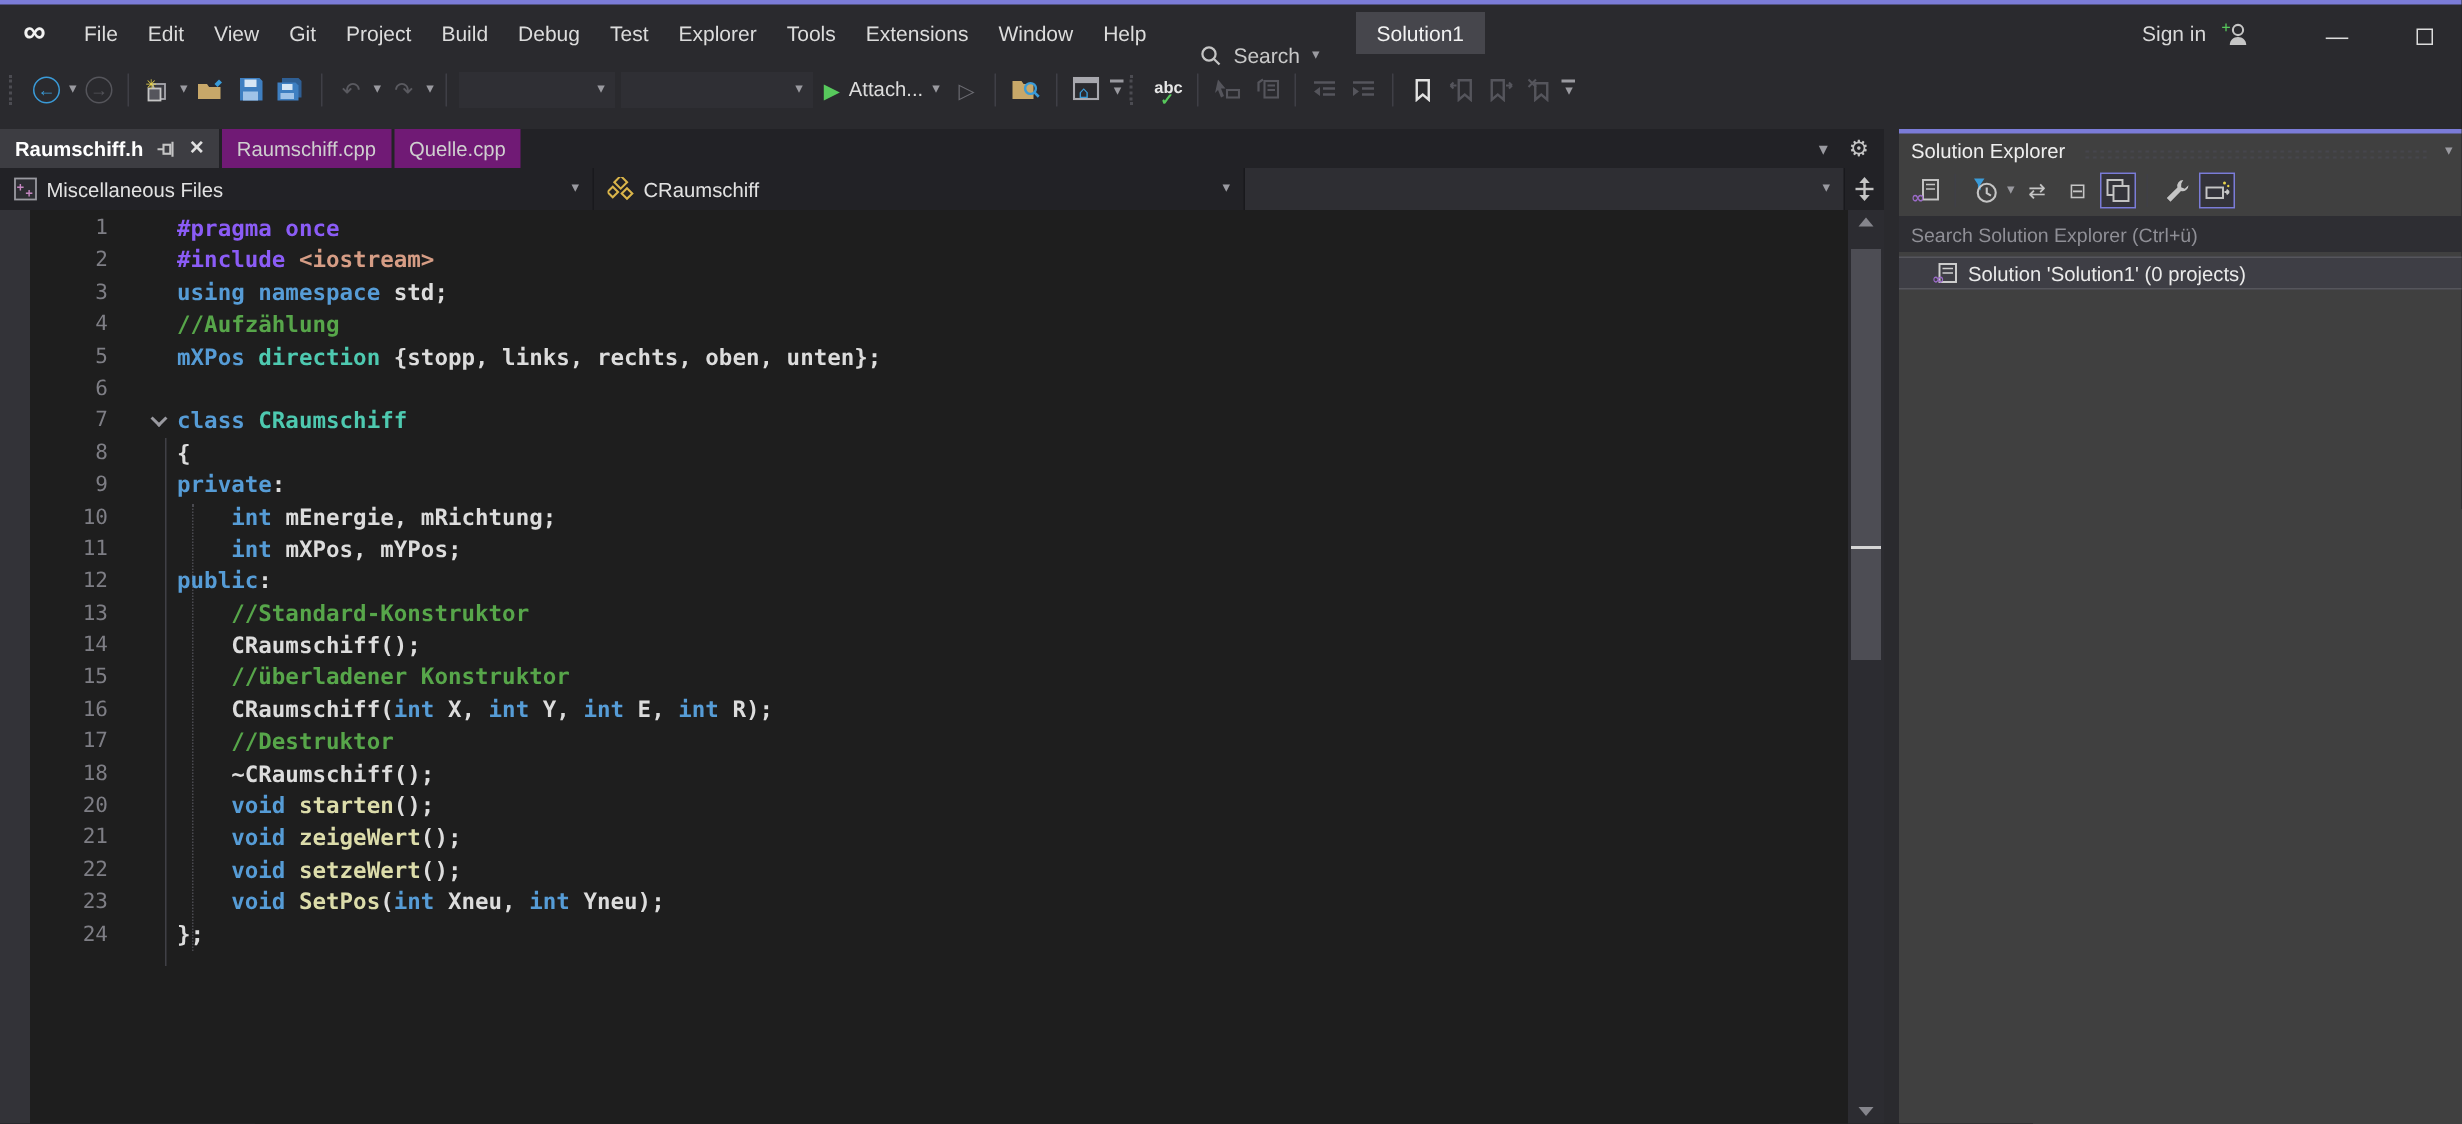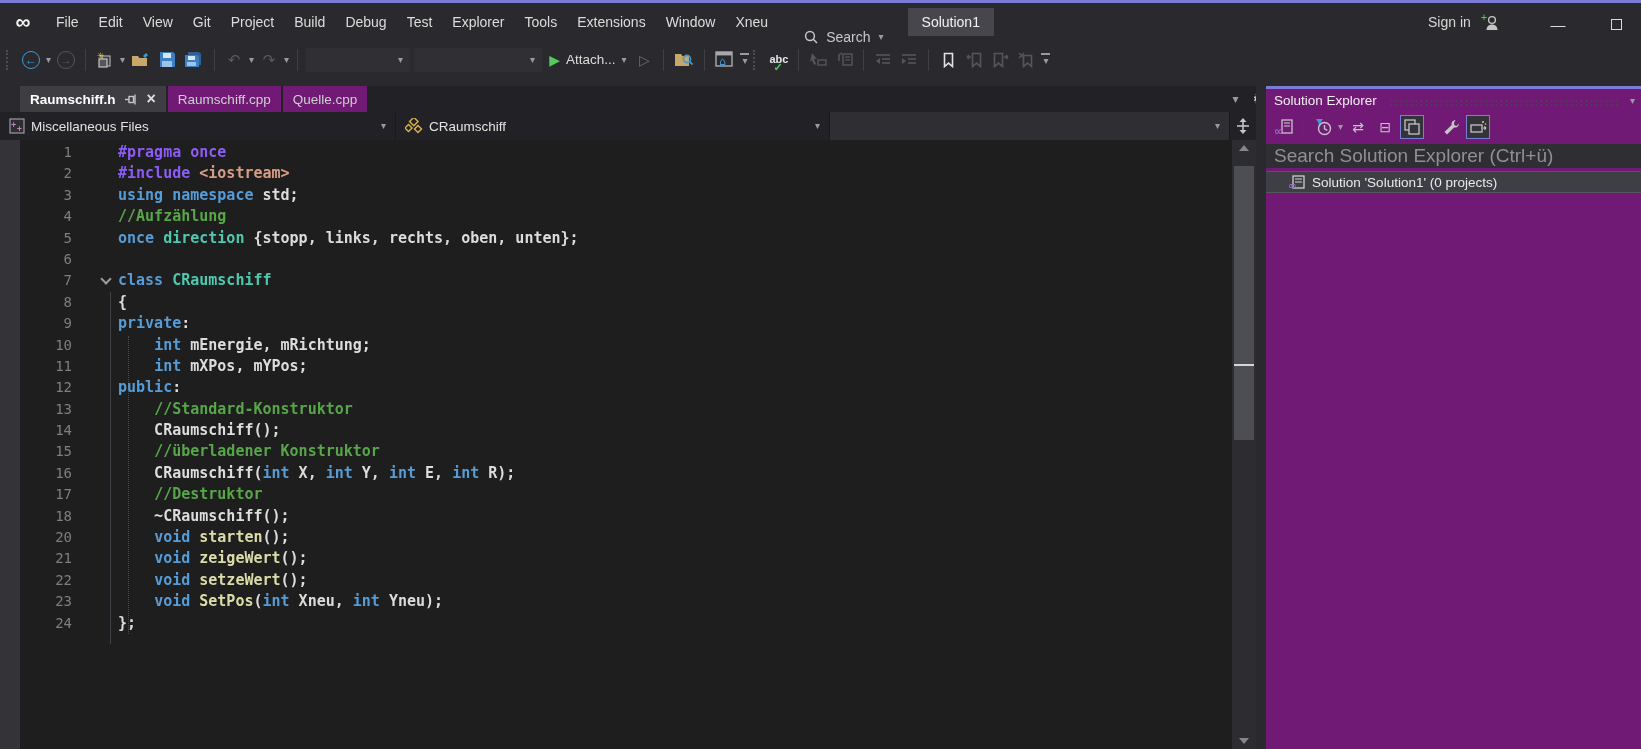--- a/index.html
+++ b/index.html
@@ -43,21 +43,21 @@
   .attach{display:flex;align-items:center;gap:6px;margin:0 3px;}
   .attach .play{color:#57c95c;font-size:14px;}
   .attach-label{font-size:13.5px;color:#dcdcdc;}
   .ghost-play{color:#6a6a70;font-size:14px;}
   .abc{font-size:11px;font-weight:bold;color:#e6e6e6;position:relative;line-height:1;}
   .abc .chk{position:absolute;left:4px;top:8px;color:#57c95c;font-size:11px;}
   .overflow{display:flex;flex-direction:column;align-items:center;gap:1px;}
   .overflow .bar{width:9px;height:2px;background:#9a9aa0;}
   svg{display:block;}
   
-  .tabstrip{position:absolute;left:0;top:86px;width:1256px;height:26px;background:var(--strip);display:flex;align-items:flex-end;margin-left:20px;}
+  .tabstrip{position:absolute;left:0;top:86px;width:1256px;height:26px;background:var(--strip);display:flex;align-items:flex-end;}
   .tab{height:26px;display:flex;align-items:center;gap:8px;padding:0 10px;margin-right:2px;background:#701a75;font-size:13.5px;color:#cfcfcf;}
   .tab.active{background:#3d3d42;color:#ffffff;font-weight:bold;}
   .tab-close{font-size:16px;color:#e0e0e0;line-height:1;margin-left:2px;}
   .tabstrip-right{position:absolute;right:0;top:0;height:26px;display:flex;align-items:center;gap:14px;padding-right:10px;}
   .gear{font-size:15px;color:#c5c5c5;}
   
   .navbar{position:absolute;left:0;top:112px;width:1256px;height:28px;background:var(--strip);display:flex;align-items:center;}
   .nav-combo{height:28px;display:flex;align-items:center;gap:6px;padding:0 9px;font-size:13.5px;color:#e2e2e2;border-right:1px solid #19191d;}
   .nav-combo .caret{margin-left:auto;}
   .nc1{width:396px;}
@@ -85,28 +85,28 @@
   .tok-f{color:#dcdcaa;}
   
   .vscroll{position:absolute;left:1232px;top:140px;width:24px;height:609px;background:#2c2c31;}
   .sb-arrow{position:absolute;left:0;width:24px;height:16px;display:flex;align-items:center;justify-content:center;}
   .tri-up{width:0;height:0;border-left:5px solid transparent;border-right:5px solid transparent;border-bottom:6px solid #85858c;}
   .tri-dn{width:0;height:0;border-left:5px solid transparent;border-right:5px solid transparent;border-top:6px solid #85858c;}
   .sb-thumb{position:absolute;left:2px;right:2px;top:26px;height:274px;background:#4d4d54;}
   .sb-marker{position:absolute;left:2px;right:2px;top:224px;height:2px;background:#d5d5d5;}
   .splitter{position:absolute;left:1256px;top:86px;width:10px;height:663px;background:var(--chrome);}
   
-  .solution{position:absolute;left:1266px;top:86px;width:375px;height:663px;background:#701a75;}
+  .solution{position:absolute;left:1266px;top:86px;width:375px;height:663px;background:#404040;}
   .sol-accent{height:3px;background:var(--accent);}
   .sol-title{height:23px;display:flex;align-items:center;padding:0 6px 0 8px;font-size:13.5px;color:#eeeeee;}
   .sol-dots{flex:1;height:8px;margin:4px 10px 0 12px;background-image:radial-gradient(#46464d 1px,transparent 1.2px);background-size:5px 4px;}
   .sol-toolbar{height:30px;display:flex;align-items:center;padding-left:6px;gap:3px;}
   .sol-btn{width:24px;height:24px;display:flex;align-items:center;justify-content:center;color:#c5c5c5;font-size:14px;}
   .sol-btn.toggled{border:1px solid var(--accent);background:#33333a;}
-  .sol-search{height:24px;margin-top:2px;background:#2e2e33;display:flex;align-items:center;padding-left:8px;font-size:19px;color:#8f8f96;}
+  .sol-search{height:24px;margin-top:2px;background:#2e2e33;display:flex;align-items:center;padding-left:8px;font-size:13px;color:#8f8f96;}
   .sol-tree{margin-top:3px;}
   .tree-row{height:22px;display:flex;align-items:center;gap:7px;padding-left:22px;font-size:13.5px;color:#eaeaea;}
   .tree-row.selected{background:#3e3e45;border-top:1px solid #56565c;border-bottom:1px solid #56565c;}
 </style>
 </head>
 <body>
 
 <div class="titlebar">
   <div class="vs-logo">∞</div>
   <div class="menu">
@@ -115,21 +115,21 @@
       <span class="menu-item">View</span>
       <span class="menu-item">Git</span>
       <span class="menu-item">Project</span>
       <span class="menu-item">Build</span>
       <span class="menu-item">Debug</span>
       <span class="menu-item">Test</span>
       <span class="menu-item">Explorer</span>
       <span class="menu-item">Tools</span>
       <span class="menu-item">Extensions</span>
       <span class="menu-item">Window</span>
-      <span class="menu-item">Xneu</span>
+      <span class="menu-item">Help</span>
     </div>
   <div class="tb-search">
     <svg width="14" height="14" viewBox="0 0 14 14">
         <circle cx="6" cy="6" r="4.4" fill="none" stroke="#c5c5c5" stroke-width="1.5"></circle>
         <line x1="9.3" y1="9.3" x2="13" y2="13" stroke="#c5c5c5" stroke-width="1.5"></line>
       </svg>
     <span>Search</span>
     <span class="caret">▾</span>
   </div>
   <div class="solution-badge">Solution1</div>
@@ -351,21 +351,21 @@
 
 <div class="editor">
   <div class="margin-strip"></div>
   <div class="guide-solid"></div>
   <div class="guide-dotted"></div>
   <div class="code-wrap" id="code-container">
       <div class="code-line"><span class="ln">1</span><span class="code"><span class="tok-d">#pragma once</span></span></div>
       <div class="code-line"><span class="ln">2</span><span class="code"><span class="tok-d">#include </span><span class="tok-s">&lt;iostream&gt;</span></span></div>
       <div class="code-line"><span class="ln">3</span><span class="code"><span class="tok-k">using namespace </span><span class="tok-p">std;</span></span></div>
       <div class="code-line"><span class="ln">4</span><span class="code"><span class="tok-c">//Aufzählung</span></span></div>
-      <div class="code-line"><span class="ln">5</span><span class="code"><span class="tok-k">once </span><span class="tok-t">direction </span><span class="tok-p">{stopp, links, rechts, oben, unten};</span></span></div>
+      <div class="code-line"><span class="ln">5</span><span class="code"><span class="tok-k">mXPos </span><span class="tok-t">direction </span><span class="tok-p">{stopp, links, rechts, oben, unten};</span></span></div>
       <div class="code-line"><span class="ln">6</span><span class="code"></span></div>
       <div class="code-line"><span class="ln">7</span><span class="chev"></span><span class="code"><span class="tok-k">class </span><span class="tok-t">CRaumschiff</span></span></div>
       <div class="code-line"><span class="ln">8</span><span class="code"><span class="tok-p">{</span></span></div>
       <div class="code-line"><span class="ln">9</span><span class="code"><span class="tok-k">private</span><span class="tok-p">:</span></span></div>
       <div class="code-line"><span class="ln">10</span><span class="code"><span class="tok-p">    </span><span class="tok-k">int </span><span class="tok-p">mEnergie, mRichtung;</span></span></div>
       <div class="code-line"><span class="ln">11</span><span class="code"><span class="tok-p">    </span><span class="tok-k">int </span><span class="tok-p">mXPos, mYPos;</span></span></div>
       <div class="code-line"><span class="ln">12</span><span class="code"><span class="tok-k">public</span><span class="tok-p">:</span></span></div>
       <div class="code-line"><span class="ln">13</span><span class="code"><span class="tok-p">    </span><span class="tok-c">//Standard-Konstruktor</span></span></div>
       <div class="code-line"><span class="ln">14</span><span class="code"><span class="tok-p">    CRaumschiff();</span></span></div>
       <div class="code-line"><span class="ln">15</span><span class="code"><span class="tok-p">    </span><span class="tok-c">//überladener Konstruktor</span></span></div>

